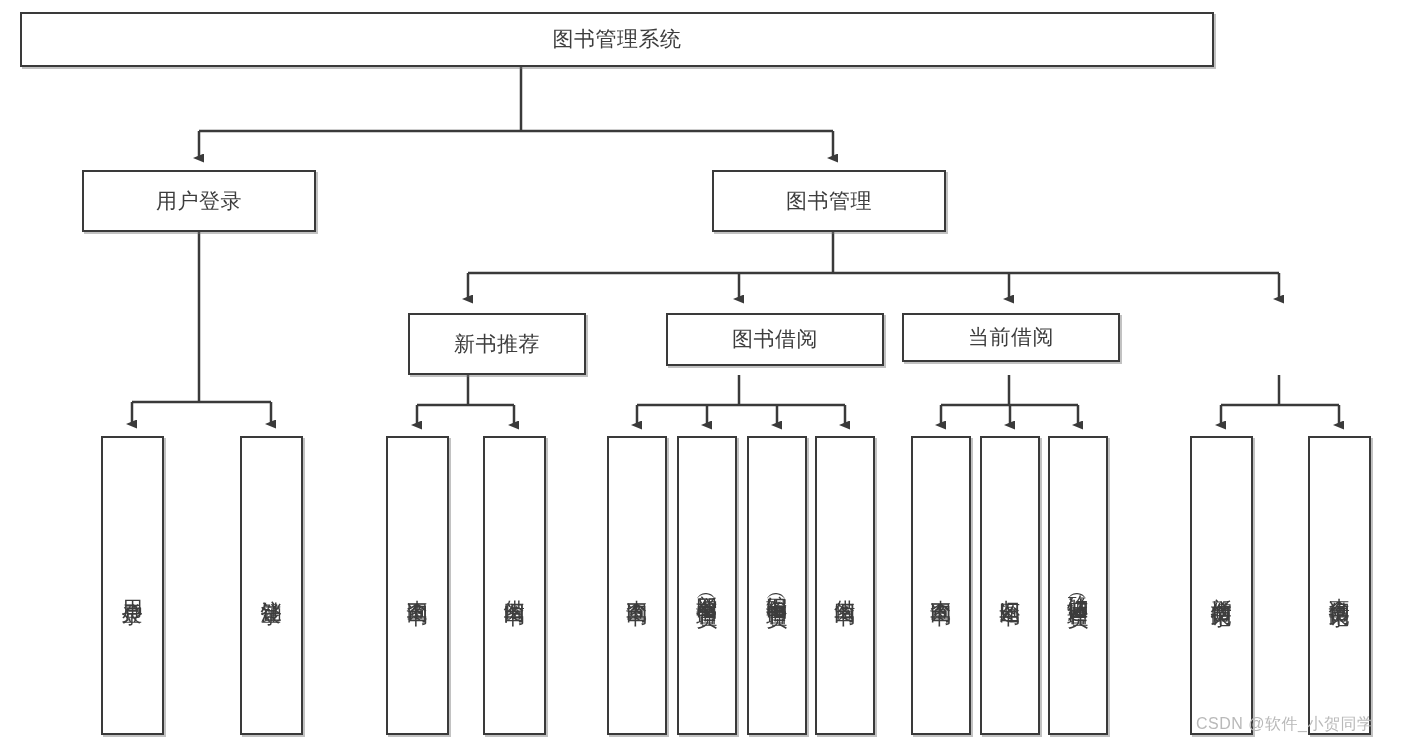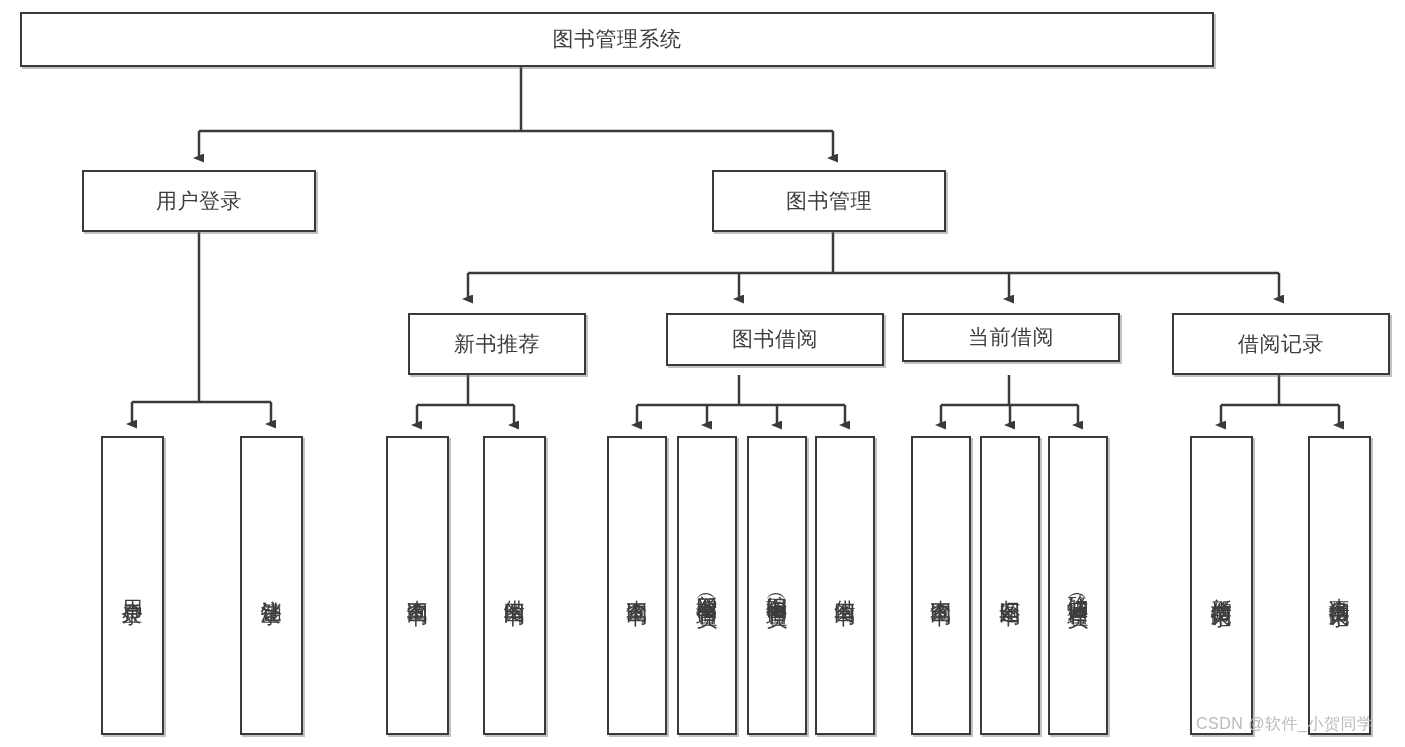--- a/index.html
+++ b/index.html
@@ -148,23 +148,20 @@
 
   <div class="node horiz" style="left:360px; top:313px; width:178px; height:62px;margin-left:48px;">
     <span class="label">新书推荐</span>
   </div>
   <div class="node horiz" style="left:632px; top:313px; width:218px; height:53px;margin-left:34px;">
     <span class="label">图书借阅</span>
   </div>
   <div class="node horiz" style="left:902px; top:313px; width:218px; height:49px;">
     <span class="label">当前借阅</span>
   </div>
-  <div class="node horiz" style="left:1172px; top:313px; width:218px; height:62px;">
-    <span class="label">借阅记录</span>
-  </div>
 
   <div class="node vert" style="left:101px; top:436px; width:63px; height:299px;">
     <span class="label">用户登录</span>
   </div>
   <div class="node vert" style="left:240px; top:436px; width:63px; height:299px;">
     <span class="label">注销登录</span>
   </div>
 
   <div class="node vert" style="left:386px; top:436px; width:63px; height:299px;">
     <span class="label">查询图书</span>

